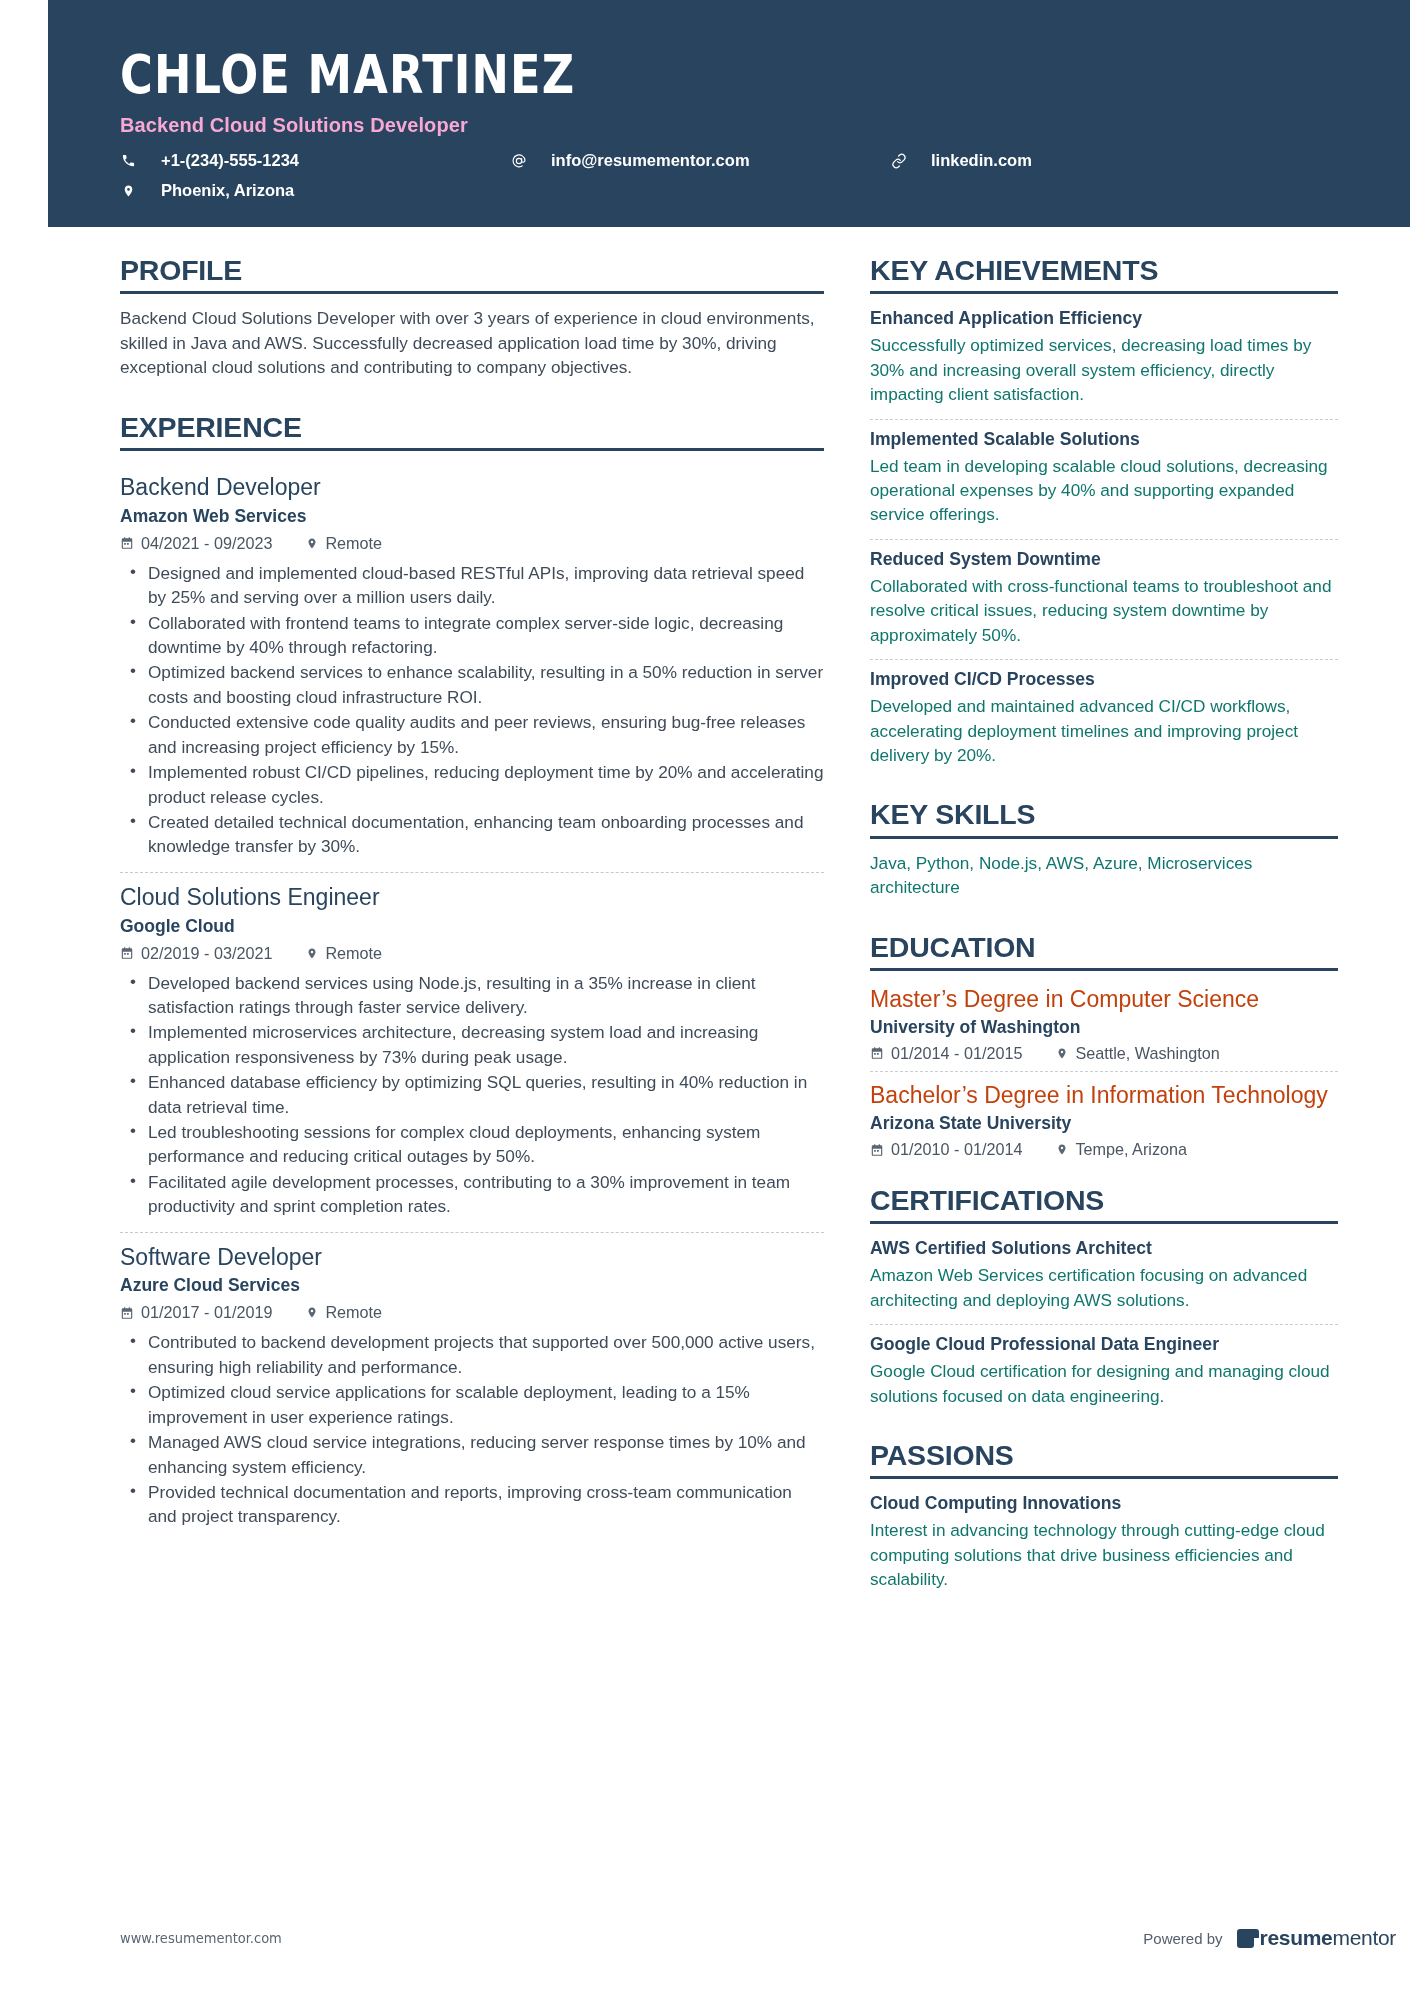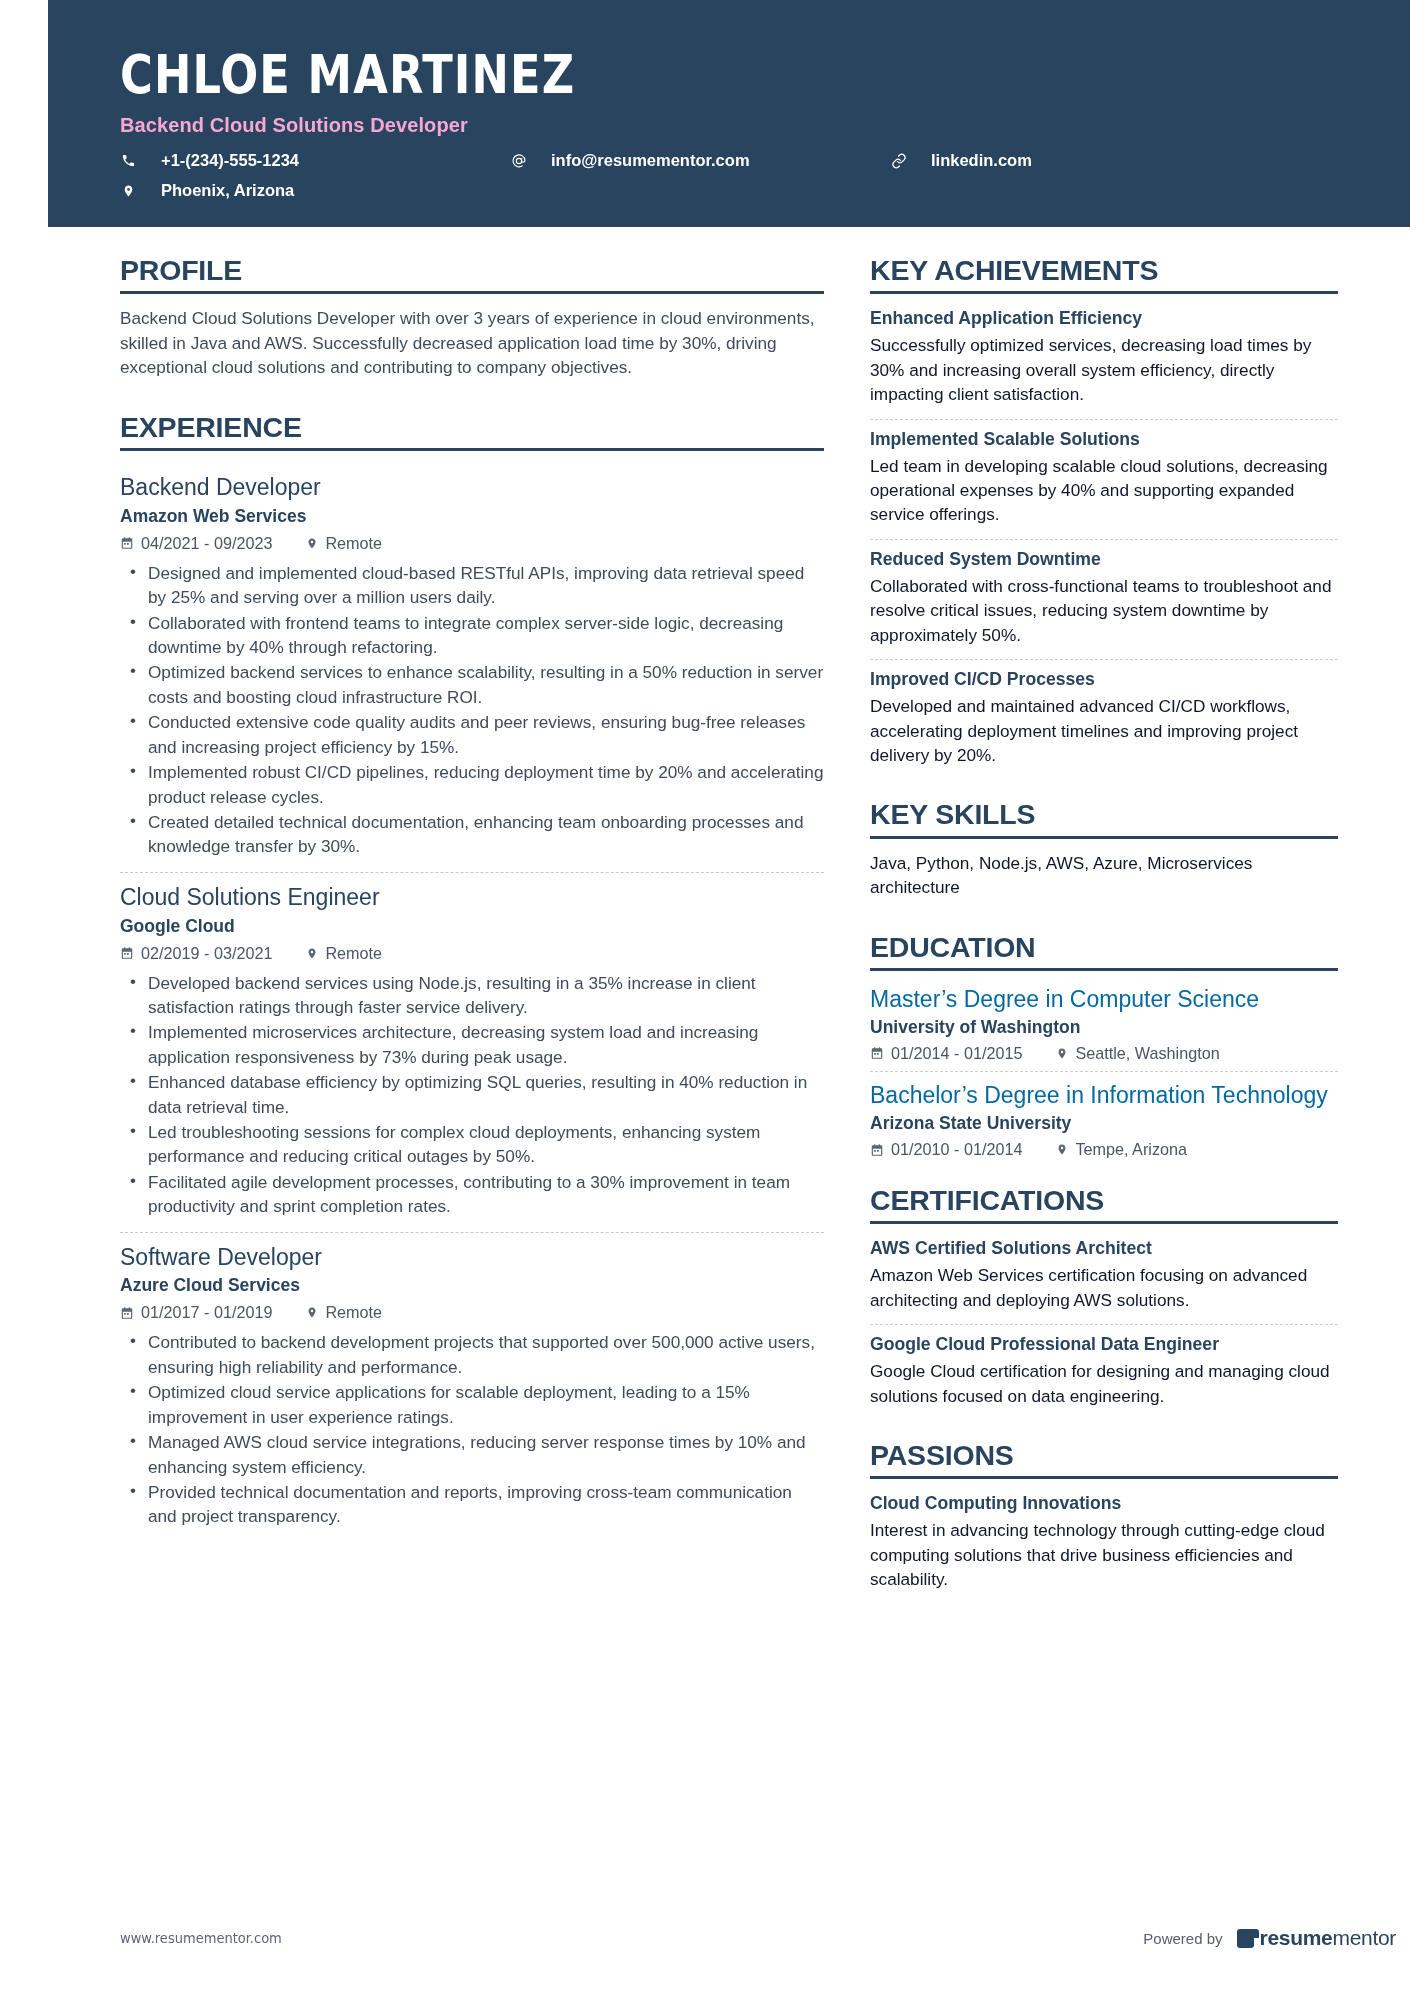--- a/index.html
+++ b/index.html
@@ -142,30 +142,30 @@
   .ritem { padding-top: 9px; }
   .ritem-title {
     font-size: 17.6px;
     font-weight: bold;
     color: #28445e;
     margin-bottom: 4px;
   }
   .ritem-text {
     font-size: 17.2px;
     line-height: 1.42;
-    color: #0f172a;
+    color: #0f766e;
   }
   .rdash {
     border-top: 1.4px dashed #c9ced4;
     margin-top: 12px;
   }
 
   .edu-degree {
     font-size: 23px;
-    color: #0369a1;
+    color: #c2410c;
     line-height: 1.22;
     margin-bottom: 4px;
   }
   .edu-school {
     font-size: 17.5px;
     font-weight: bold;
     color: #28445e;
     margin-bottom: 6px;
   }
 

